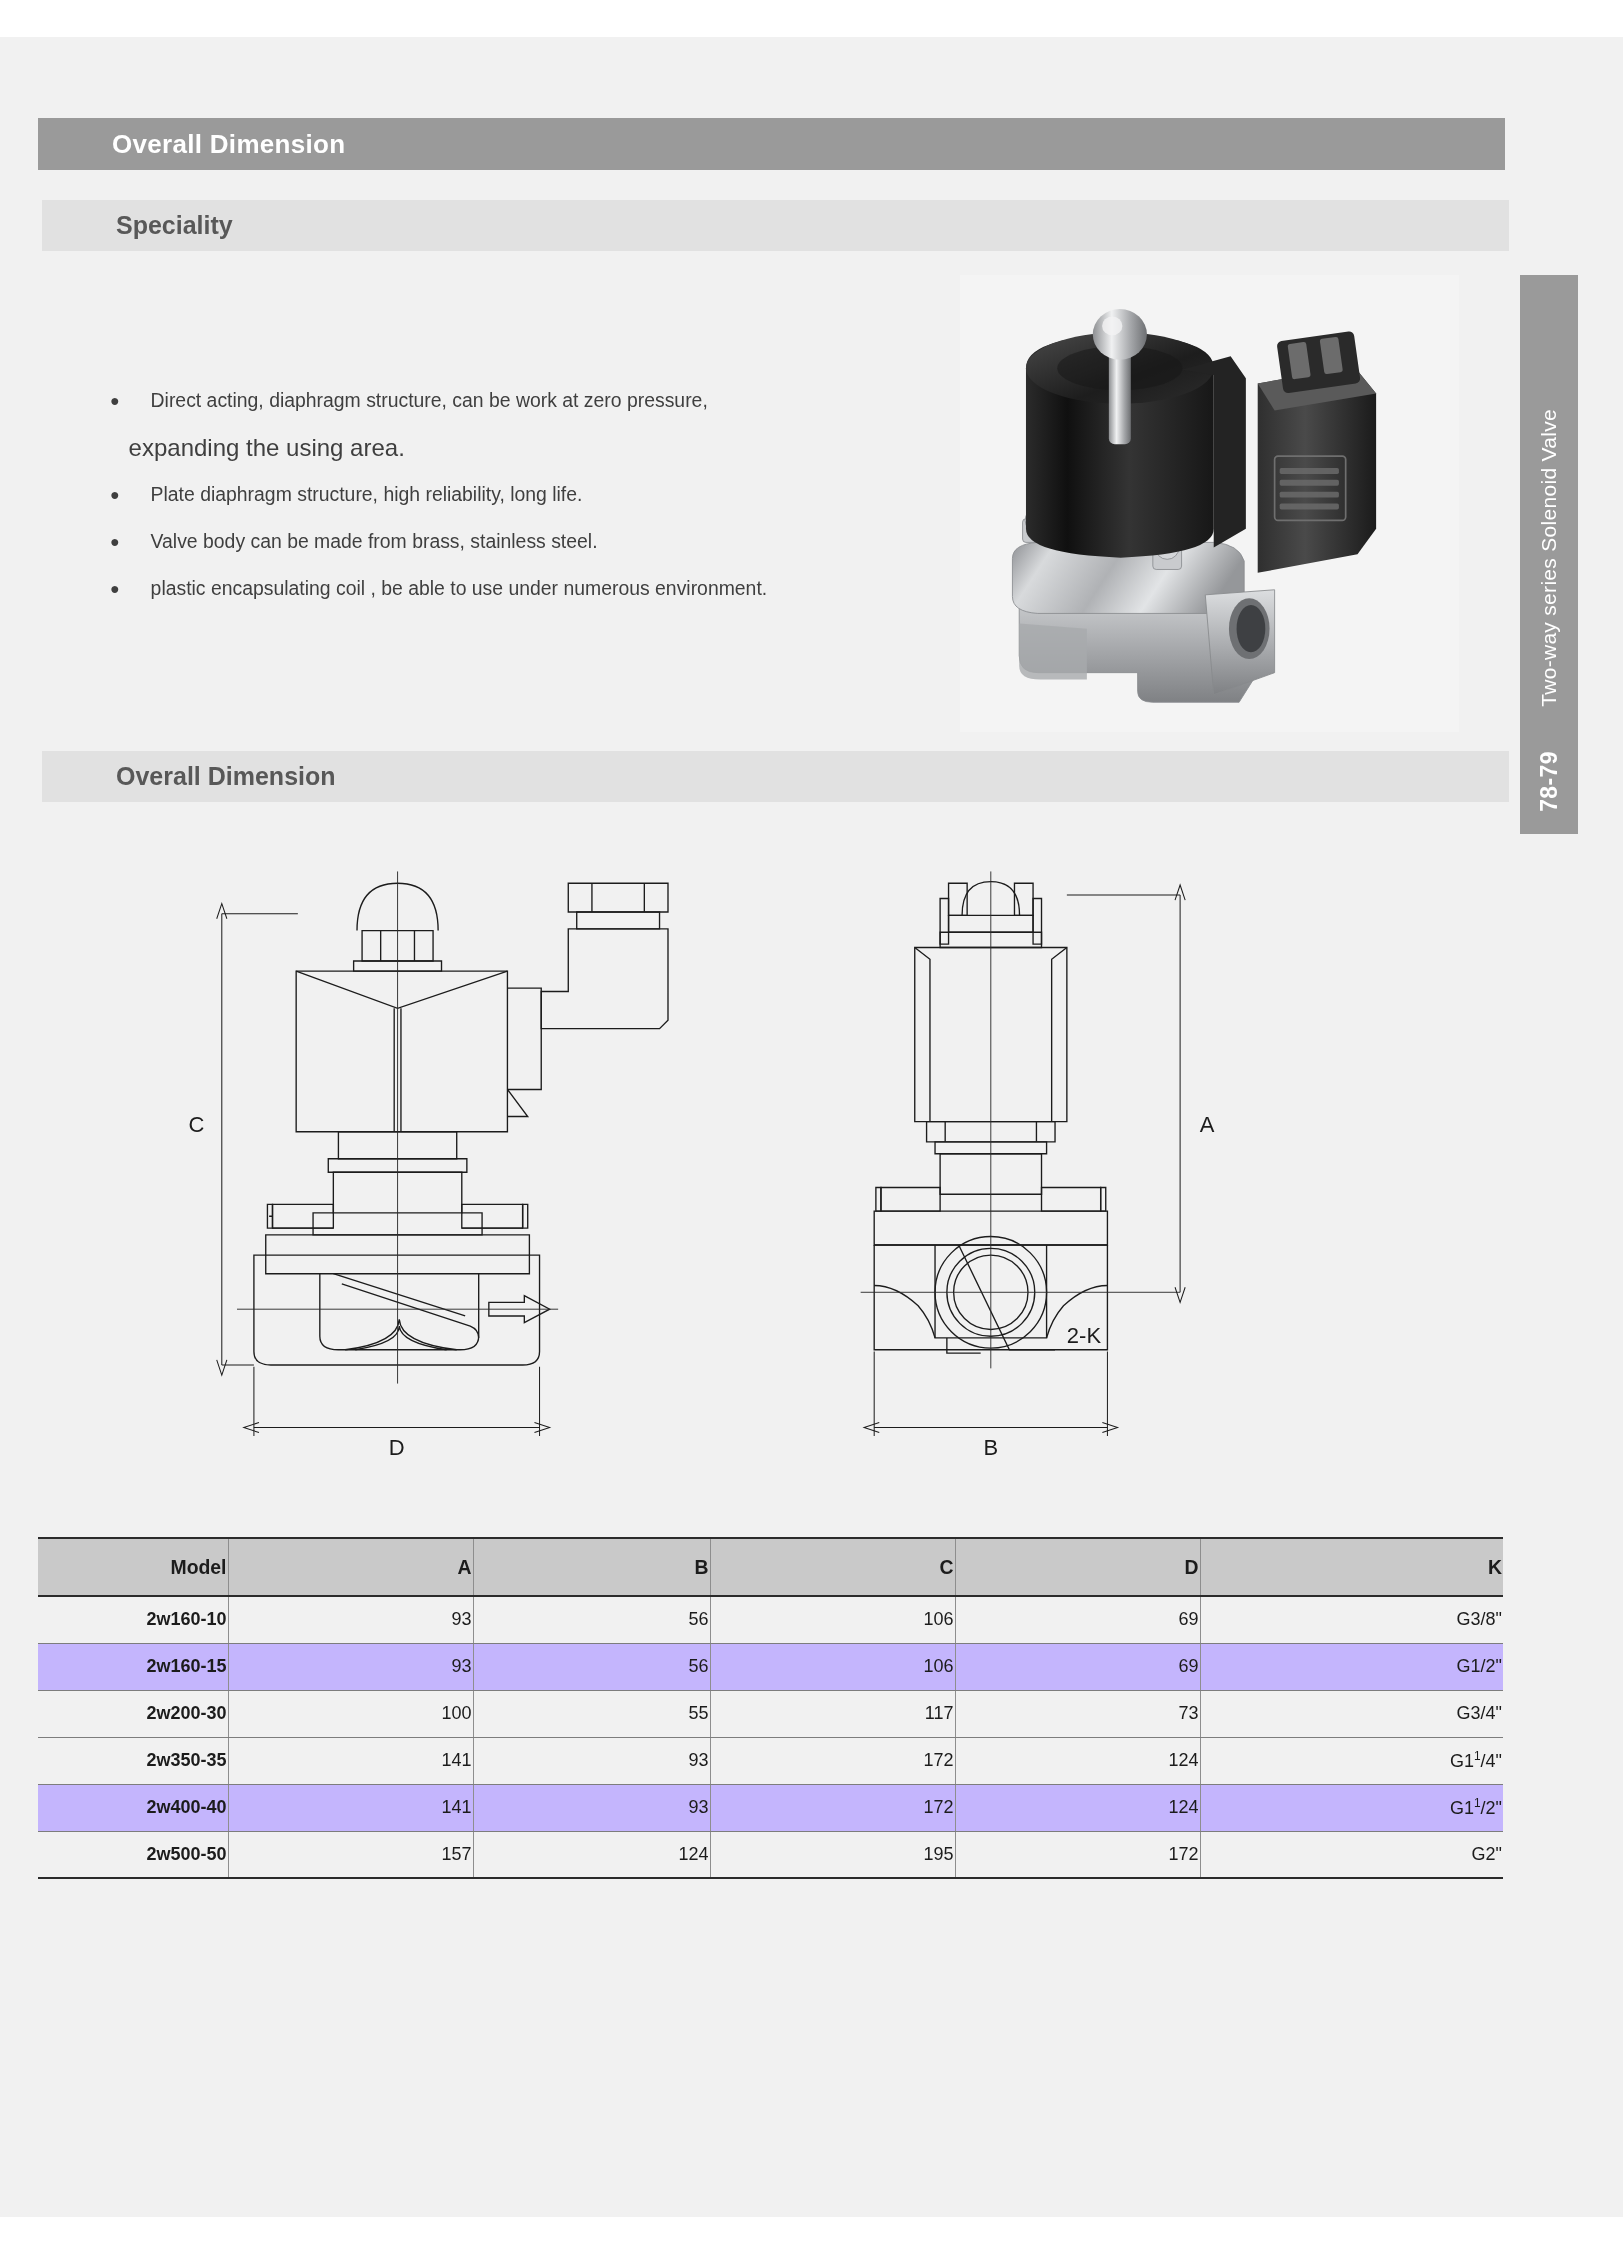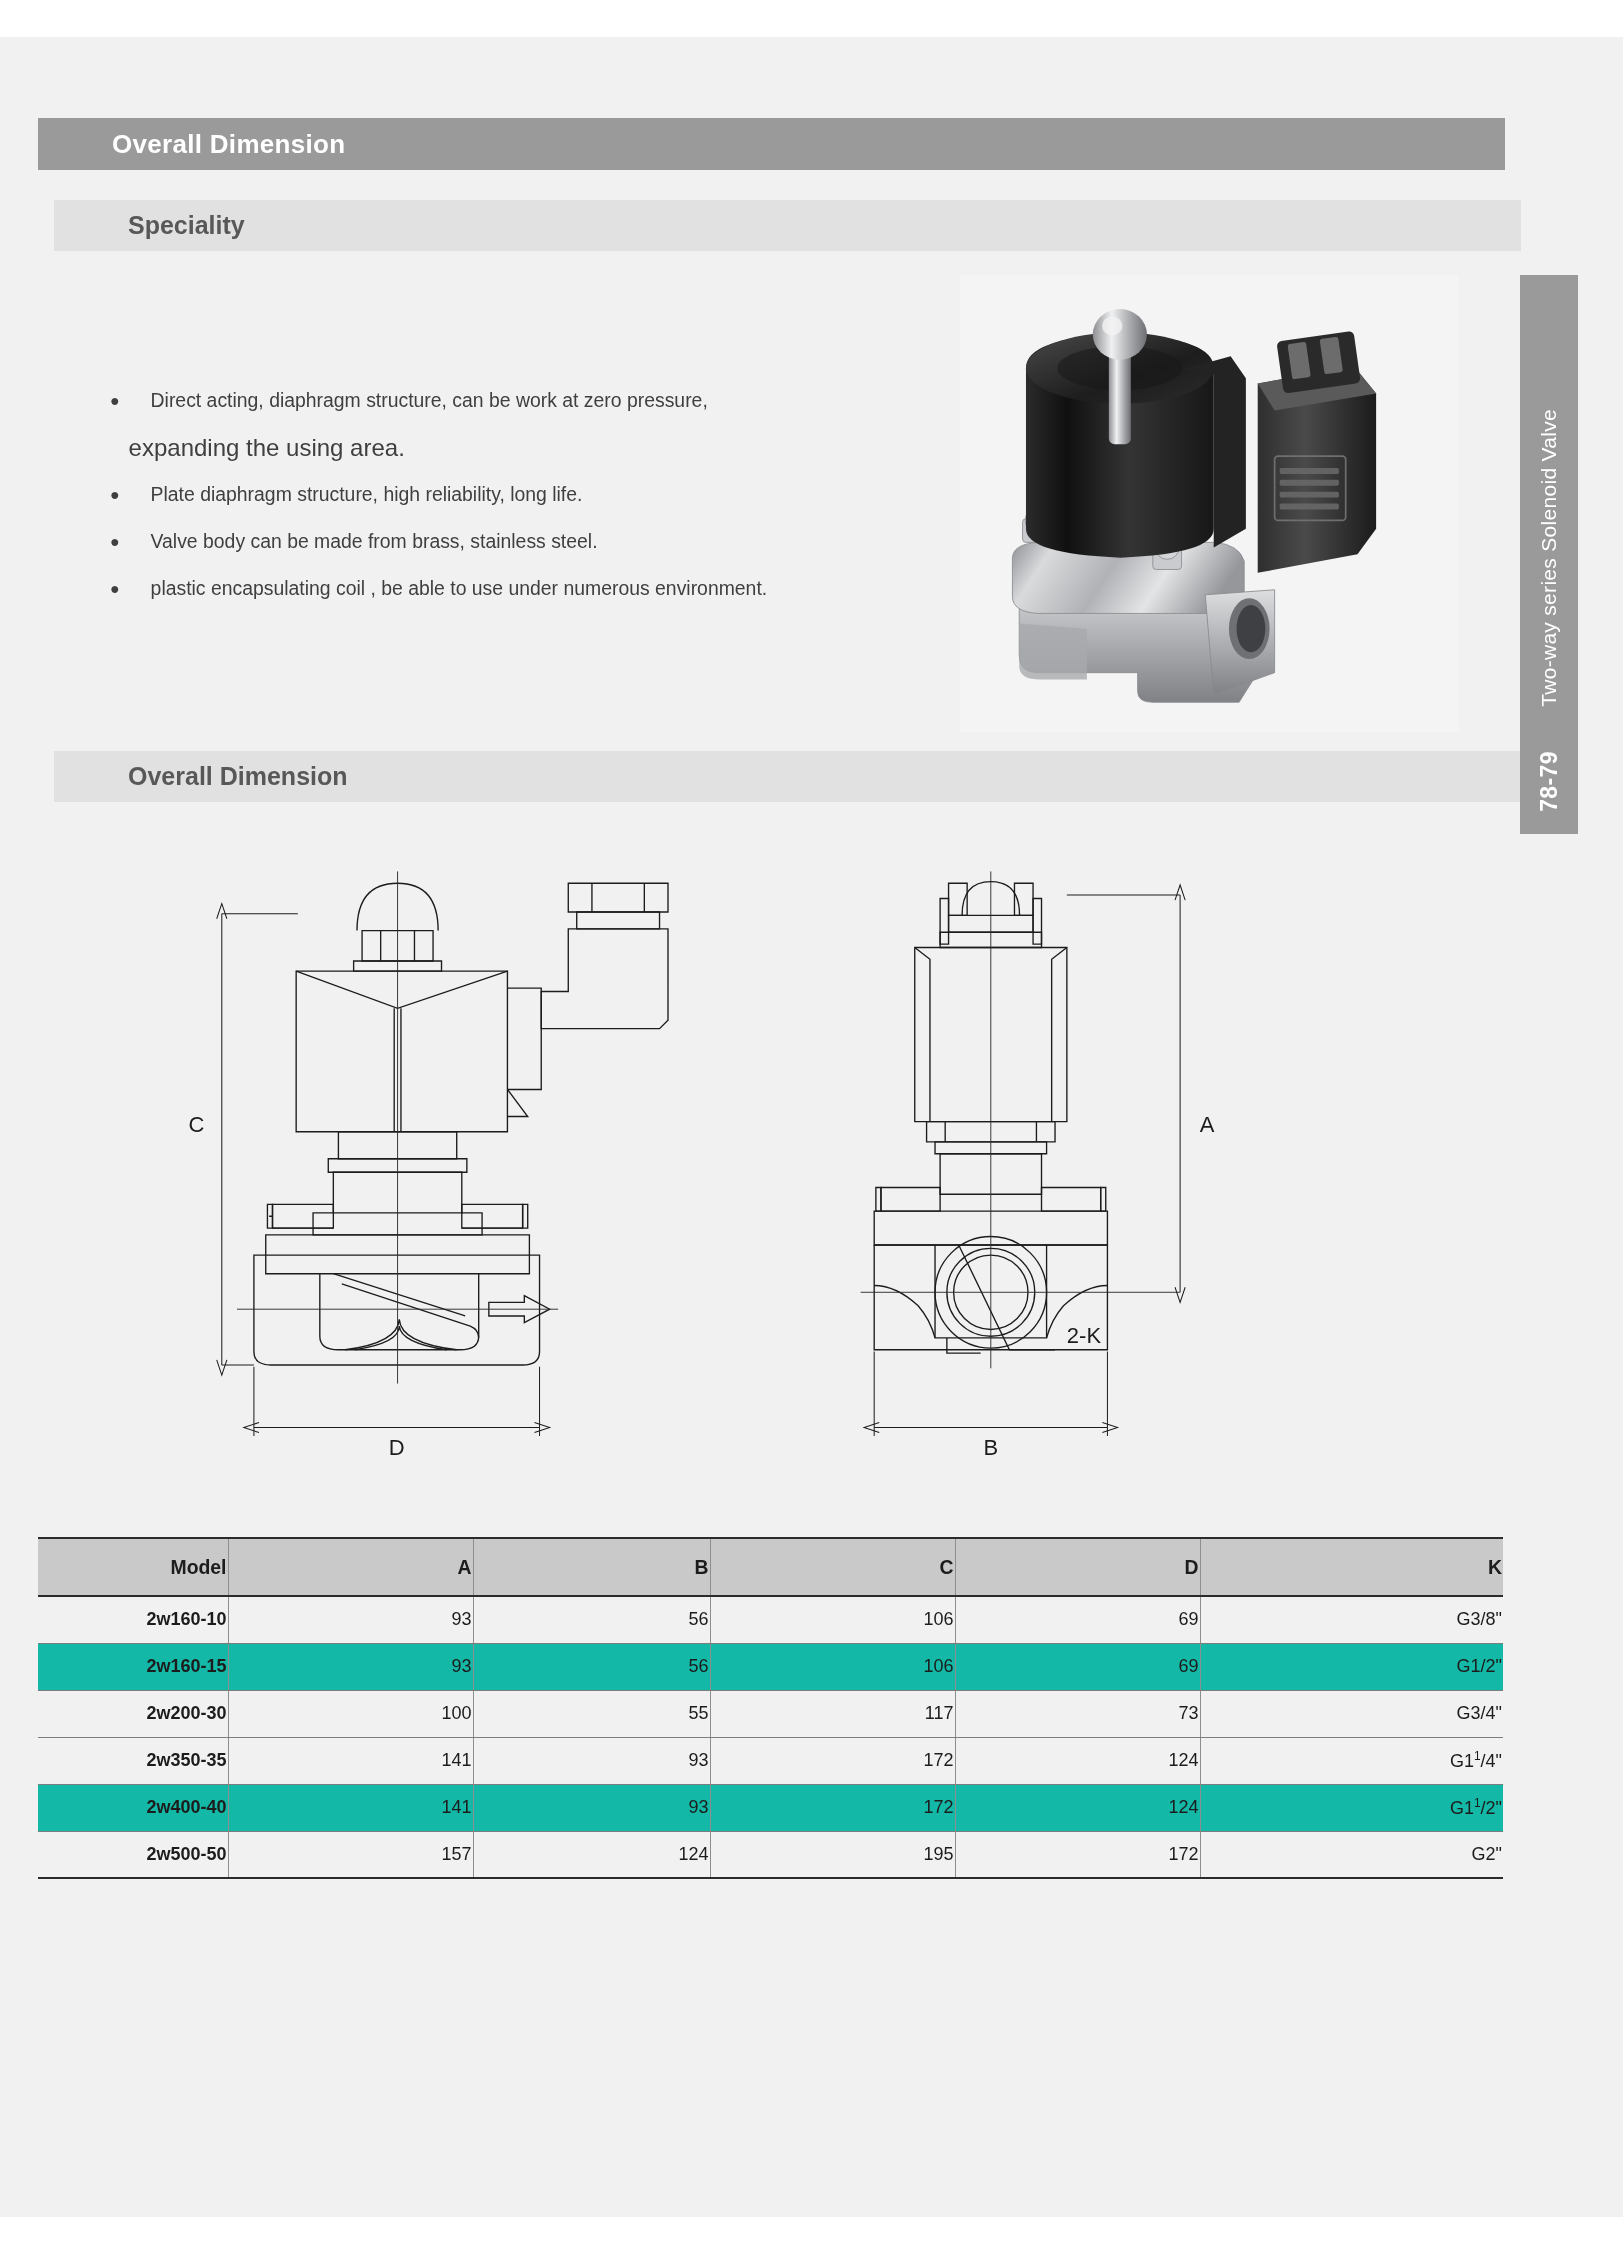--- a/index.html
+++ b/index.html
@@ -37,21 +37,21 @@
   }
   .bar-dark .bar-title {
     color: #ffffff;
     font-size: 26px;
     font-weight: bold;
     letter-spacing: 0.3px;
     margin-left: 74px;
   }
   .bar-light {
     position: absolute;
-    left: 54px;
+    left: 42px;
     width: 1467px;
     height: 51px;
     background: #e1e1e1;
     display: flex;
     align-items: center;
     text-align: right;
   }
   .bar-light .bar-title {
     color: #585858;
     font-size: 25px;
@@ -165,21 +165,21 @@
     font-size: 19.4px;
     font-weight: bold;
     border-top: 2.5px solid #2b2b2b;
     border-bottom: 2.5px solid #2b2b2b;
   }
   .spec-table thead th:first-child { border-left: none; }
   .spec-table thead th:last-child  { border-right: none; }
   .spec-table tbody td:first-child { border-left: none; }
   .spec-table tbody td:last-child  { border-right: none; }
   .spec-table tbody tr { background: #f1f1f1; }
-  .spec-table tbody tr.alt { background: #14b8a6; margin-top: 28px; }
+  .spec-table tbody tr.alt { background: #c4b5fd; margin-top: 28px; }
   .spec-table tbody tr td { border-bottom: 1.7px solid #7d7d7d; }
   .spec-table tbody tr:last-child td { border-bottom: 2.5px solid #2b2b2b; }
   .spec-table td.model {
     font-weight: bold;
     font-size: 18px;
   }
   .col-model { width: 190px; }
   .col-a { width: 245px; }
   .col-b { width: 237px; }
   .col-c { width: 245px; }

